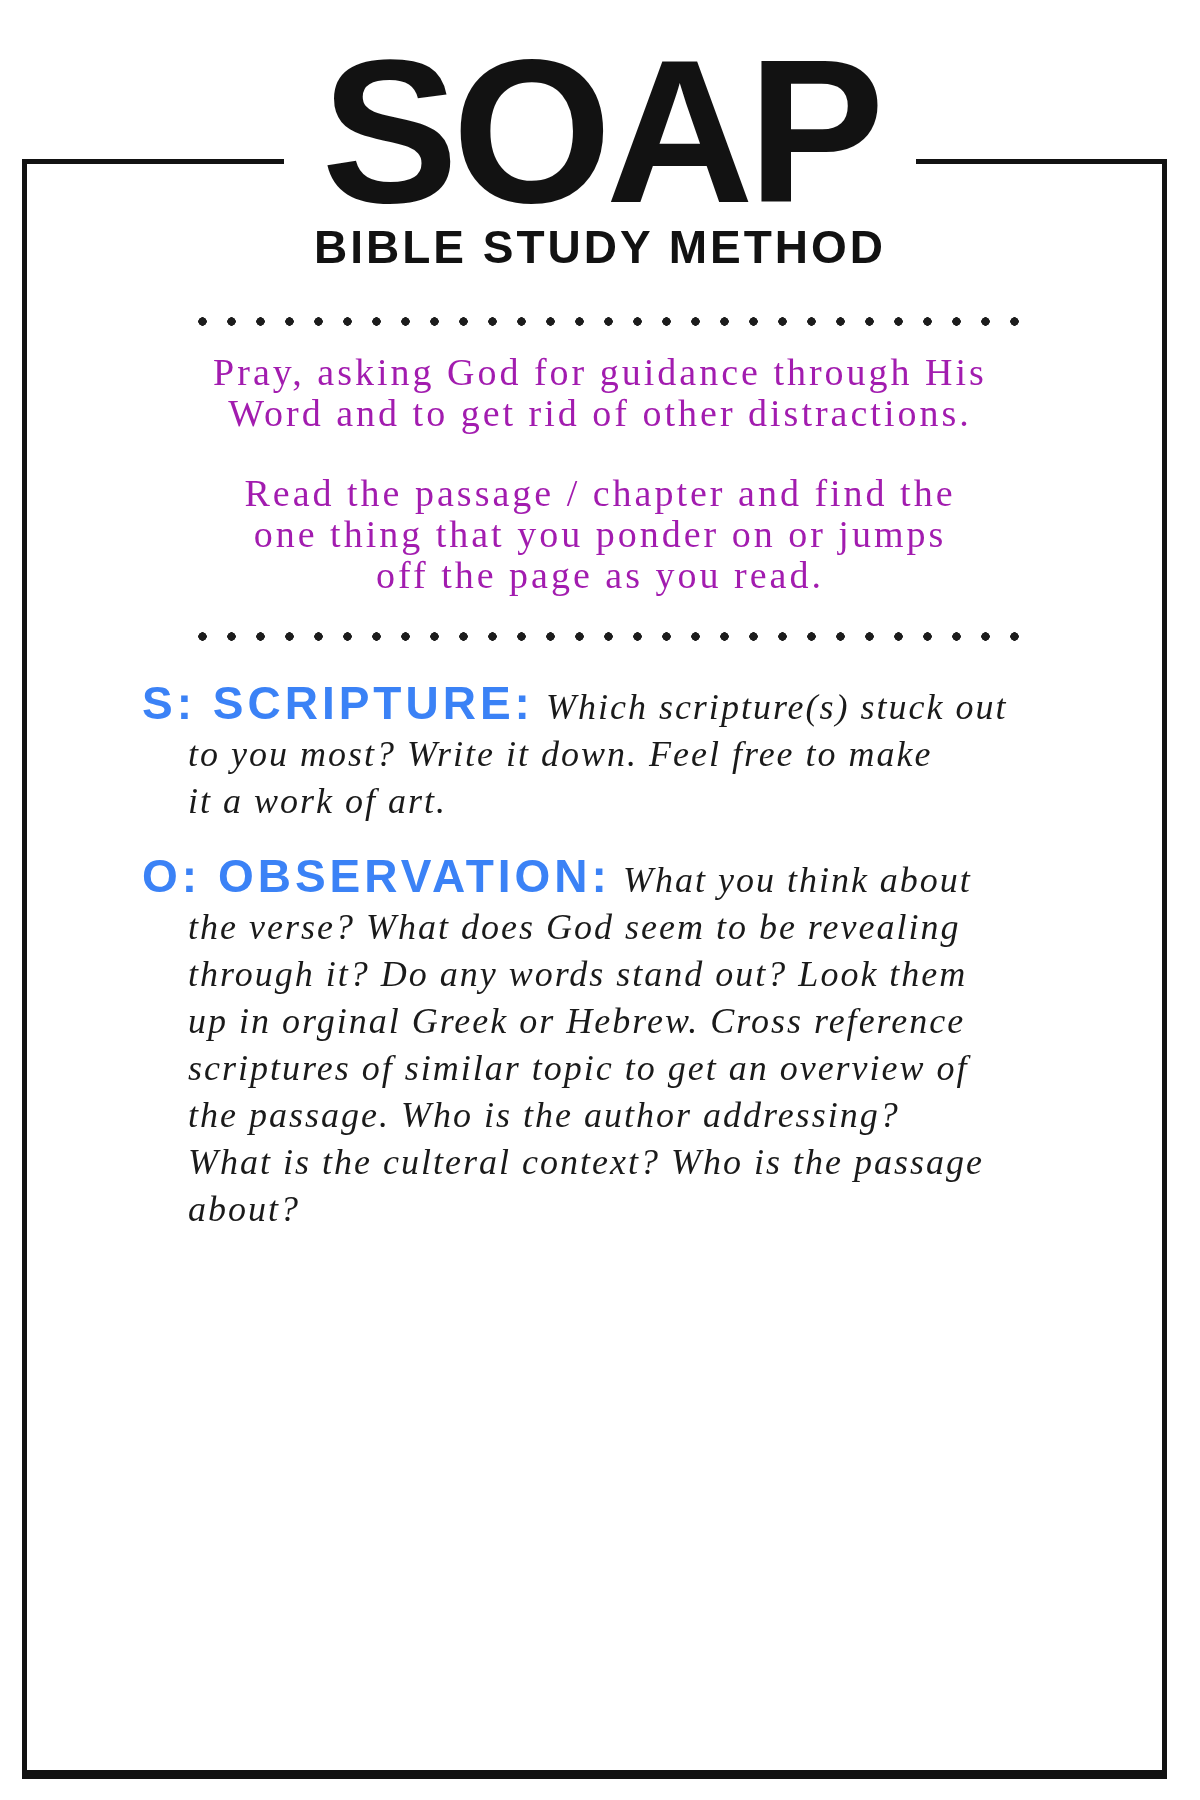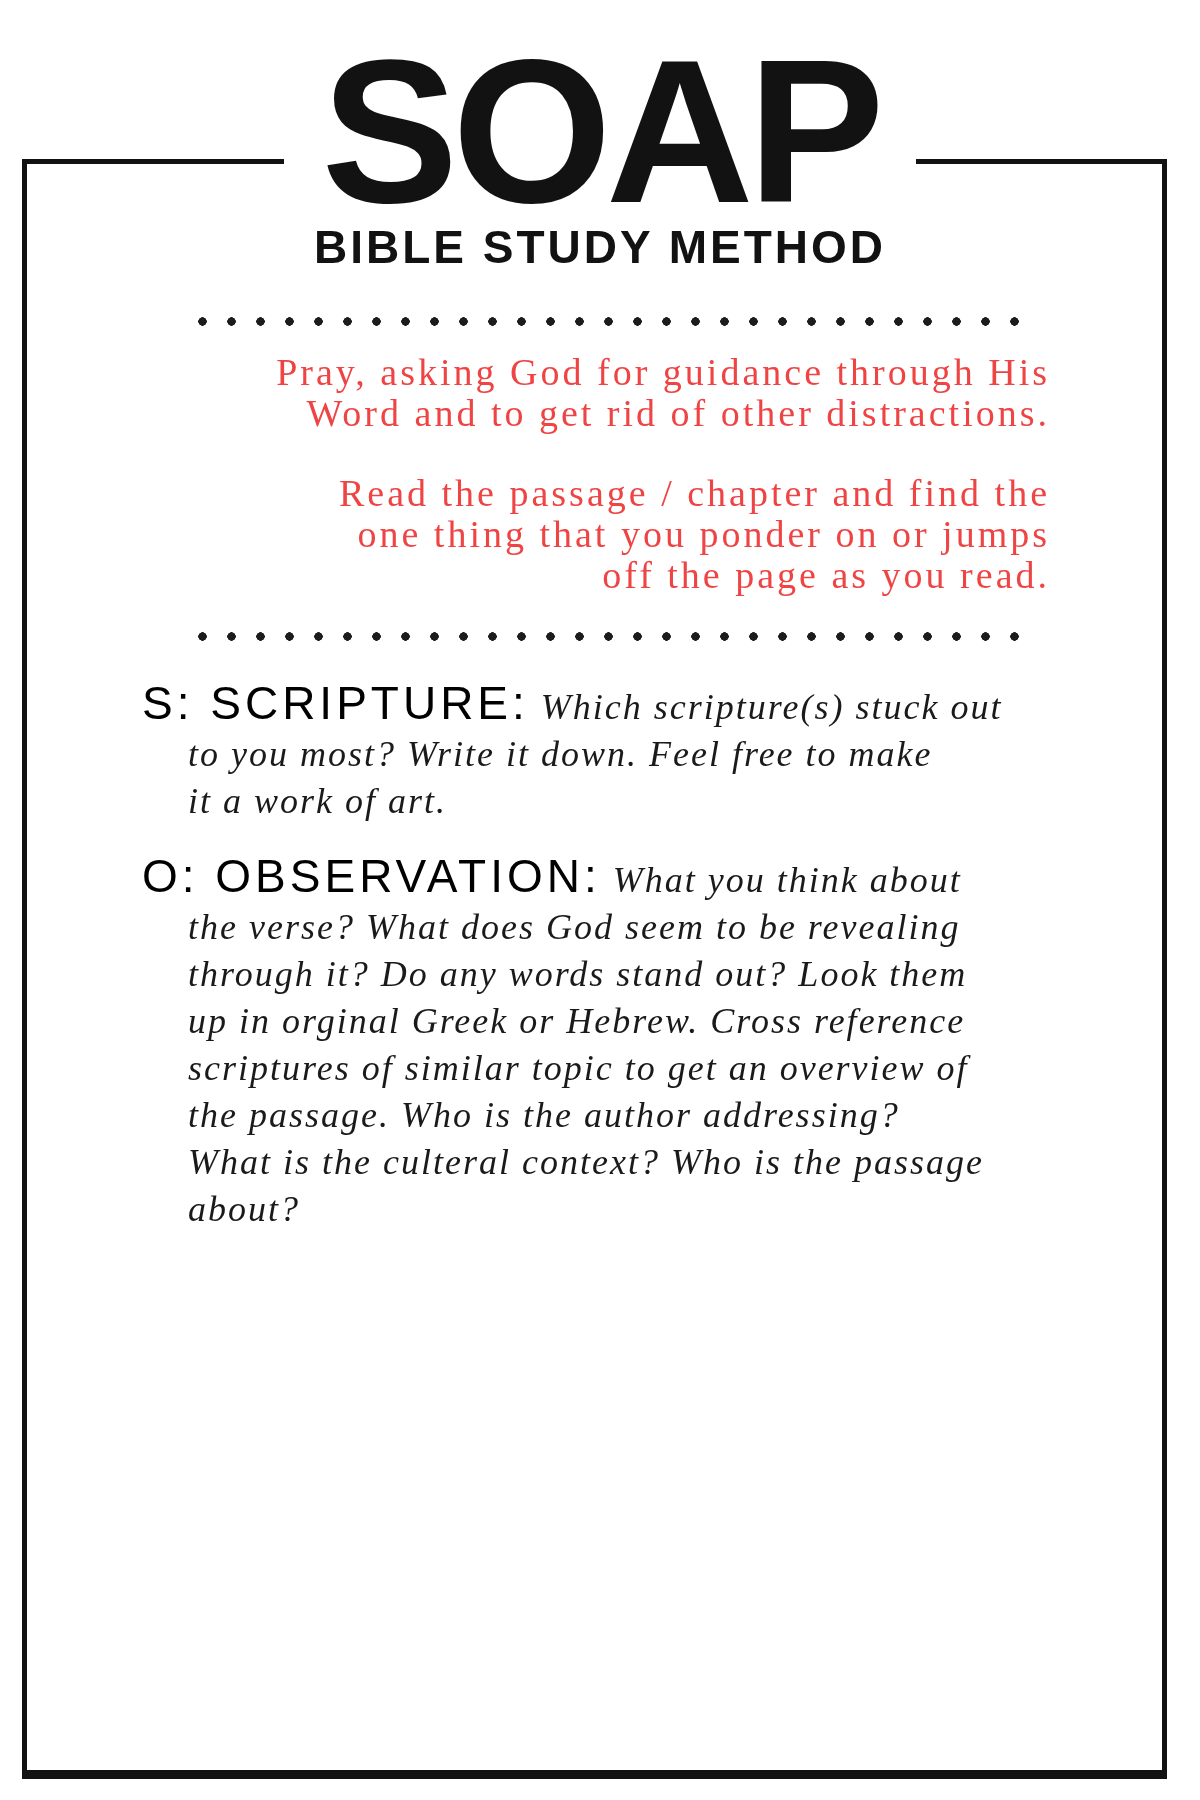--- a/index.html
+++ b/index.html
@@ -39,39 +39,39 @@
   .dots {
     position:absolute; left:188px; width:832px; height:9px;
     background-image:radial-gradient(circle, #1c1c1c 4px, rgba(0,0,0,0) 4.5px);
     background-size:29px 9px; background-repeat:repeat-x;
   }
   .dots1 { top:317px; }
   .dots2 { top:632px; }
   
   .intro {
     position:absolute; top:352px; left:150px; width:900px;
-    text-align:right; font-size:38px; line-height:41px;
-    letter-spacing:3px; color:#ef4444;
+    text-align:center; font-size:38px; line-height:41px;
+    letter-spacing:3px; color:#a21caf;
   }
   .intro p { margin:0; white-space:pre-line; }
   .intro p + p { margin-top:39px; }
   
   .sections { position:absolute; top:684px; left:142px; width:1000px; }
   .section {
     margin:0; padding-left:46px; text-indent:-46px;
     font-style:italic; font-size:36px; line-height:47px;
     letter-spacing:2px; color:#1a1a1a;
   }
   .section + .section.gap-o { margin-top:32px; }
   .section + .section.gap-a { margin-top:13px; }
   .section + .section.gap-p { margin-top:38px; }
   .head {
     font-family:"Liberation Sans", sans-serif; font-style:normal;
-    font-weight:400; font-size:46px; line-height:0.8;
-    letter-spacing:4px; color:#000000; margin-right:12px;
+    font-weight:700; font-size:46px; line-height:0.8;
+    letter-spacing:4px; color:#3b82f6; margin-right:12px;
     white-space:nowrap;
   }
   .body { white-space:pre-line; }
 </style>
 </head>
 <body>
 
 <div class="page">
 
   <div class="top-line"></div>

